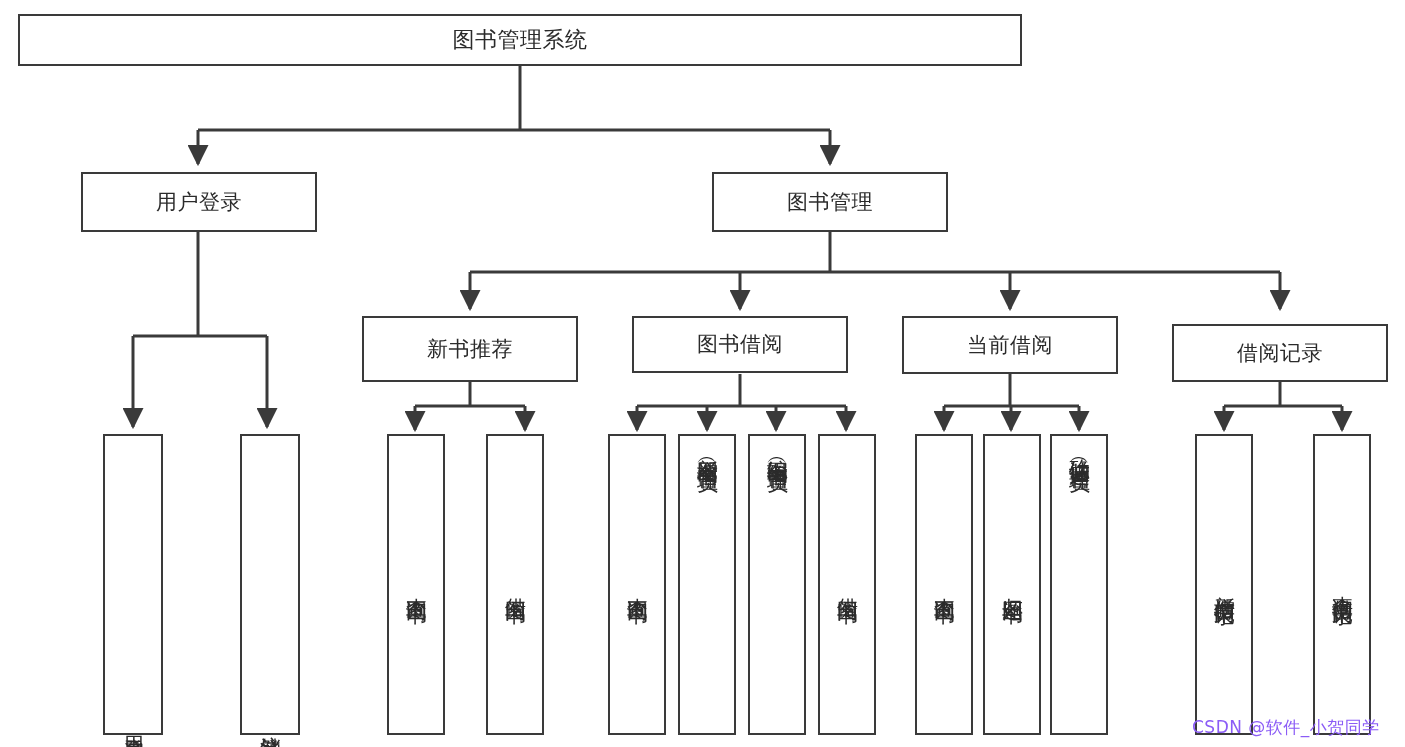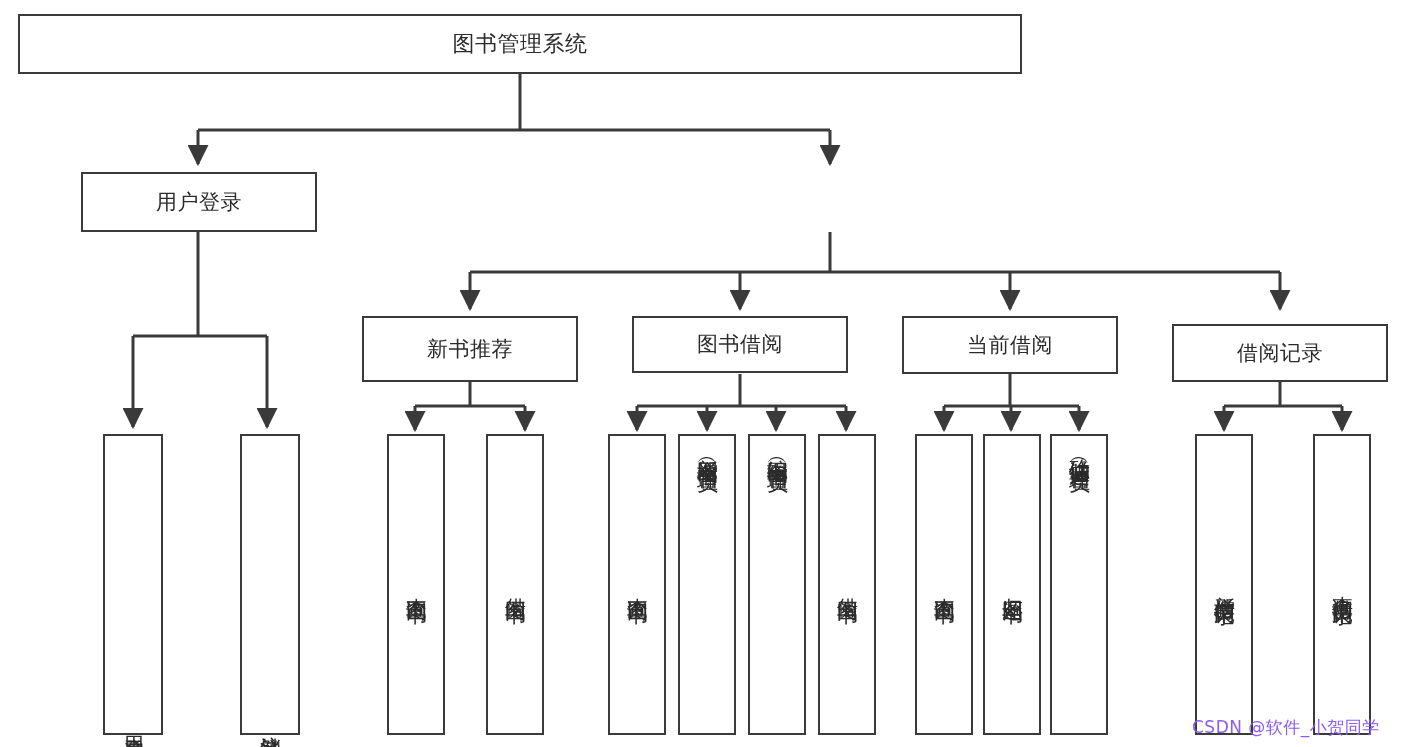--- a/index.html
+++ b/index.html
@@ -127,28 +127,31 @@
       <path d="M 1011 406 L 1011 430" marker-end="url(#arrow)"></path>
       <path d="M 1079 406 L 1079 430" marker-end="url(#arrow)"></path>
 
       <path d="M 1280 374 L 1280 406"></path>
       <path d="M 1224 406 L 1342 406"></path>
       <path d="M 1224 406 L 1224 430" marker-end="url(#arrow)"></path>
       <path d="M 1342 406 L 1342 430" marker-end="url(#arrow)"></path>
     </g>
   </svg>
 
-  <div class="node horiz root" style="left:18px; top:14px; width:1004px; height:60px;">
+  <div class="node horiz root" style="left:18px; top:14px; width:1004px; height:52px;">
     <span class="label">图书管理系统</span>
   </div>
 
   <div class="node horiz" style="left:81px; top:172px; width:236px; height:60px;">
     <span class="label">用户登录</span>
   </div>
 
+  <div class="node horiz" style="left:712px; top:172px; width:236px; height:60px;">
+    <span class="label">图书管理</span>
+  </div>
 
   <div class="node horiz" style="left:362px; top:316px; width:216px; height:66px;">
     <span class="label">新书推荐</span>
   </div>
 
   <div class="node horiz" style="left:632px; top:316px; width:216px; height:57px;">
     <span class="label">图书借阅</span>
   </div>
 
   <div class="node horiz" style="left:902px; top:316px; width:216px; height:58px;">

